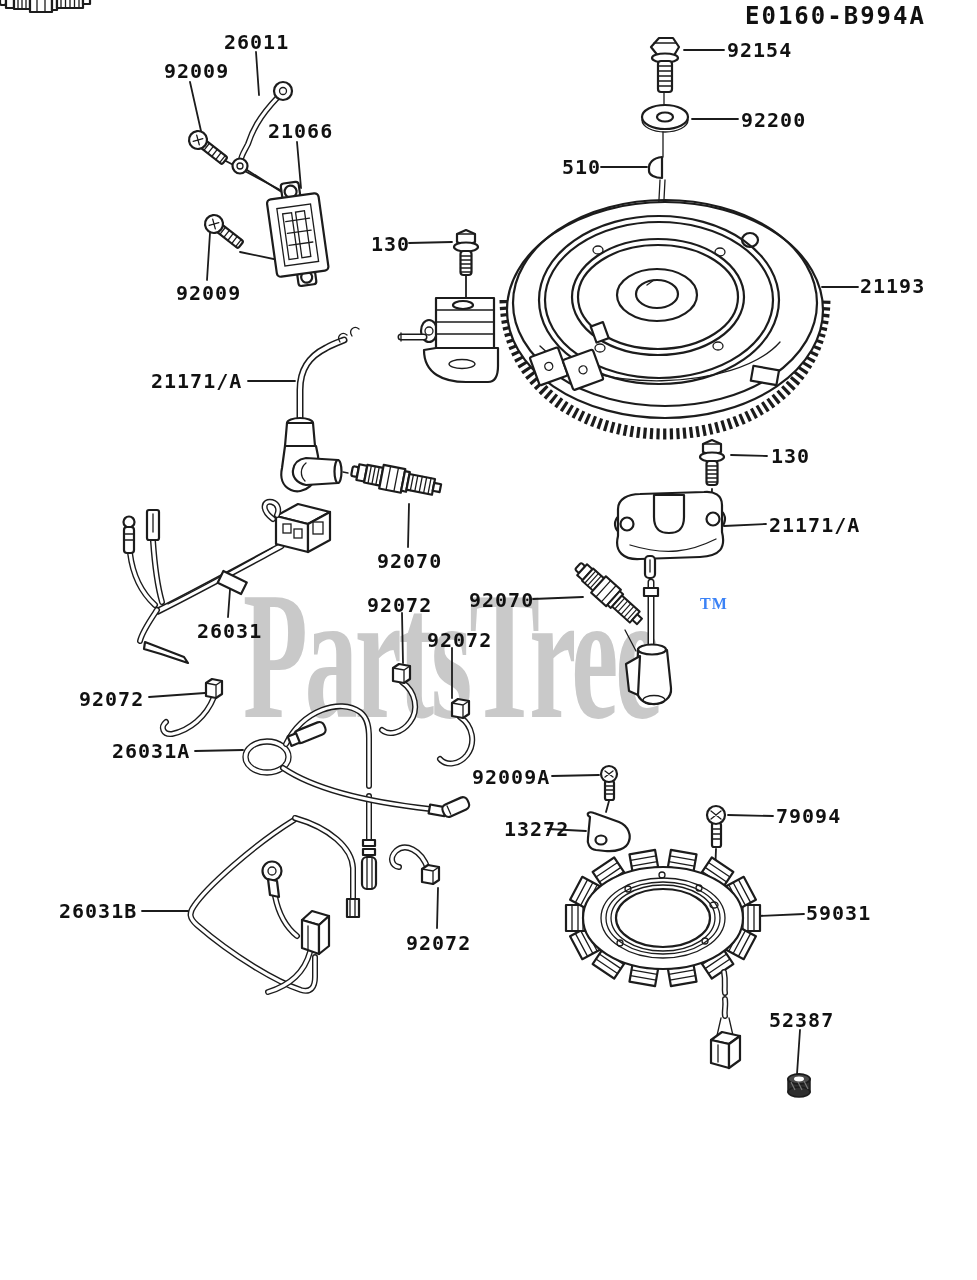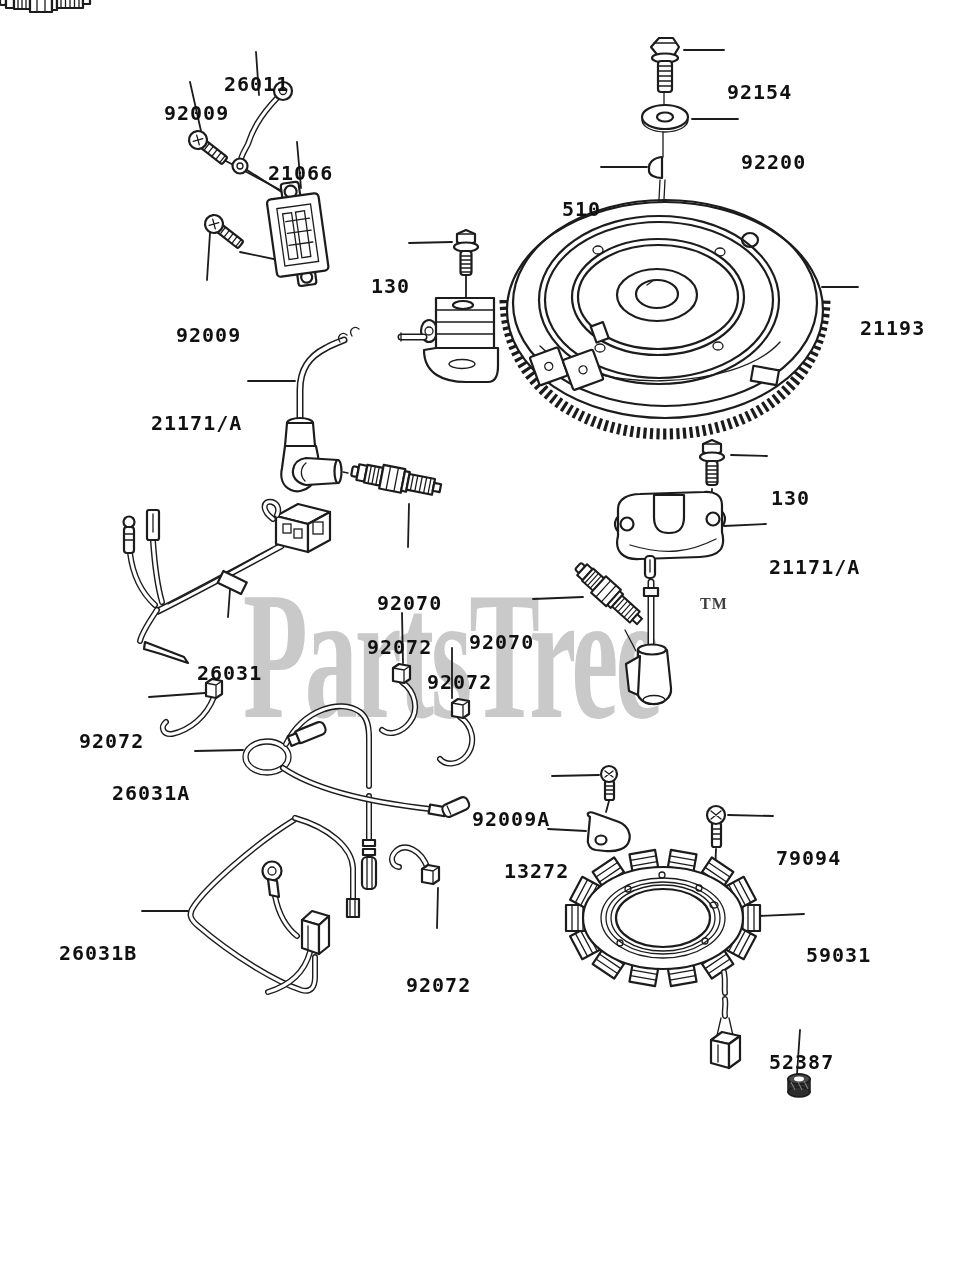--- a/index.html
+++ b/index.html
@@ -1,26 +1,26 @@
 <!DOCTYPE html>
 <html><head>
 <meta charset="utf-8">
 <style>
   html,body{margin:0;padding:0;background:#fff;}
   #stage{position:relative;width:977px;height:1280px;background:#ffffff;overflow:hidden;
          font-family:"DejaVu Sans Mono",monospace;}
   .lbl{position:absolute;font:700 20px "DejaVu Sans Mono",monospace;letter-spacing:1px;
-       color:#111;white-space:nowrap;line-height:20px;margin-top:42px;}
+       color:#111;white-space:nowrap;line-height:20px;}
   .title{position:absolute;left:745px;top:2px;font:700 24px "DejaVu Sans Mono",monospace;
        letter-spacing:2px;color:#111;white-space:nowrap;}
   .wm{position:absolute;left:243px;top:552px;font:700 106px "Liberation Serif",serif;
       color:#c9c9c9;letter-spacing:-3px;transform:scaleY(1.72);transform-origin:left top;
       white-space:nowrap;z-index:0;}
   .wm-tm{position:absolute;left:700px;top:595px;font:700 16px "Liberation Serif",serif;
-      color:#404040;z-index:0;letter-spacing:1px;}
+      color:#3b82f6;z-index:0;letter-spacing:1px;}
   svg{position:absolute;left:0;top:0;z-index:1;}
   .lbl,.title{z-index:2;}
   .ln{stroke:#1c1c1c;stroke-width:2.2;fill:none;stroke-linecap:round;stroke-linejoin:round;}
   .thin{stroke:#1c1c1c;stroke-width:1.3;fill:none;stroke-linecap:round;}
   .ldr{stroke:#1c1c1c;stroke-width:1.8;fill:none;stroke-linecap:round;}
   .wfill{fill:#ffffff;}
   .tube{stroke:#1c1c1c;stroke-width:7;fill:none;stroke-linecap:round;stroke-linejoin:round;}
   .tubeIn{stroke:#ffffff;stroke-width:4;fill:none;stroke-linecap:round;stroke-linejoin:round;}
   .tube2{stroke:#1c1c1c;stroke-width:6;fill:none;stroke-linecap:round;stroke-linejoin:round;}
   .tube2In{stroke:#ffffff;stroke-width:3.2;fill:none;stroke-linecap:round;stroke-linejoin:round;}
@@ -440,20 +440,21 @@
 
     <g>
       <path d="M788,1079 L810,1079 L810,1092 L788,1092 Z" fill="#2e2e2e" stroke="#1c1c1c" stroke-width="1.5"></path>
       <ellipse cx="799" cy="1092" rx="11" ry="5" fill="#2e2e2e" stroke="#1c1c1c" stroke-width="1.5"></ellipse>
       <ellipse cx="799" cy="1079" rx="11" ry="5" fill="#4a4a4a" stroke="#1c1c1c" stroke-width="1.8"></ellipse>
       <ellipse cx="799" cy="1079" rx="5" ry="2.4" fill="#ffffff"></ellipse>
       <path d="M791,1082 L795,1090 M798,1082 L802,1090 M804,1081 L808,1089" stroke="#777" stroke-width="1.2"></path>
     </g>
   </svg>
 
+  <div class="title">E0160-B994A</div>
 
   <div class="lbl" style="left:224px;top:32px">26011</div>
   <div class="lbl" style="left:164px;top:61px">92009</div>
   <div class="lbl" style="left:268px;top:121px">21066</div>
   <div class="lbl" style="left:727px;top:40px">92154</div>
   <div class="lbl" style="left:741px;top:110px">92200</div>
   <div class="lbl" style="left:562px;top:157px">510</div>
   <div class="lbl" style="left:176px;top:283px">92009</div>
   <div class="lbl" style="left:371px;top:234px">130</div>
   <div class="lbl" style="left:860px;top:276px">21193</div>

